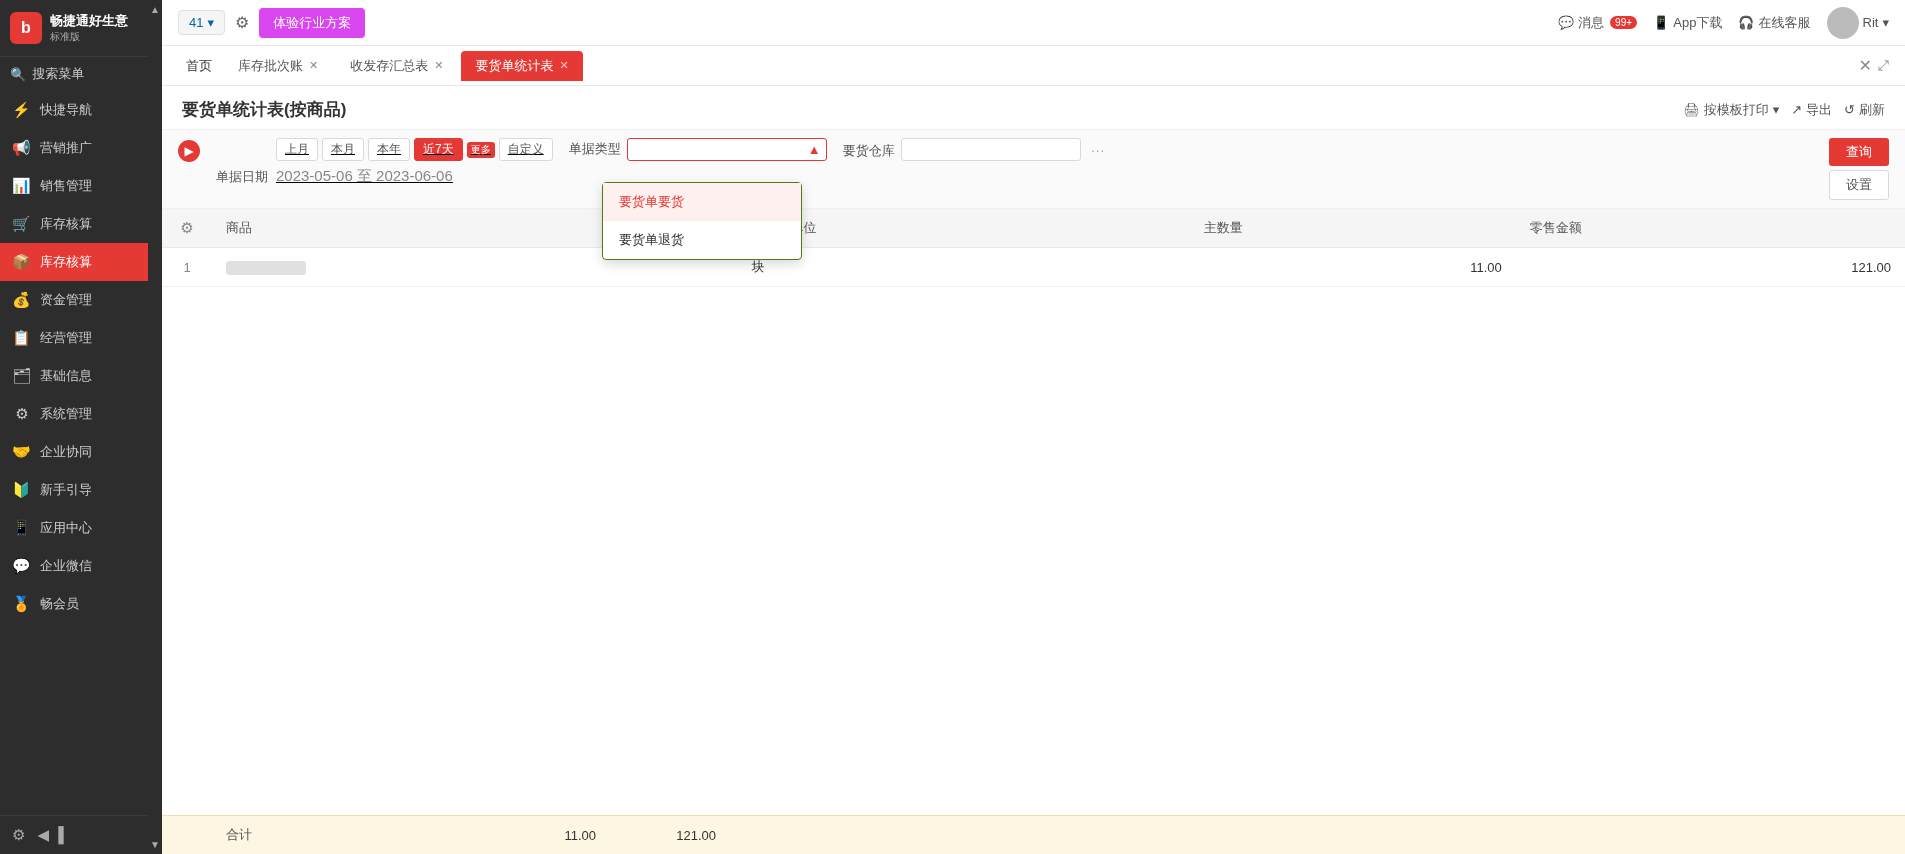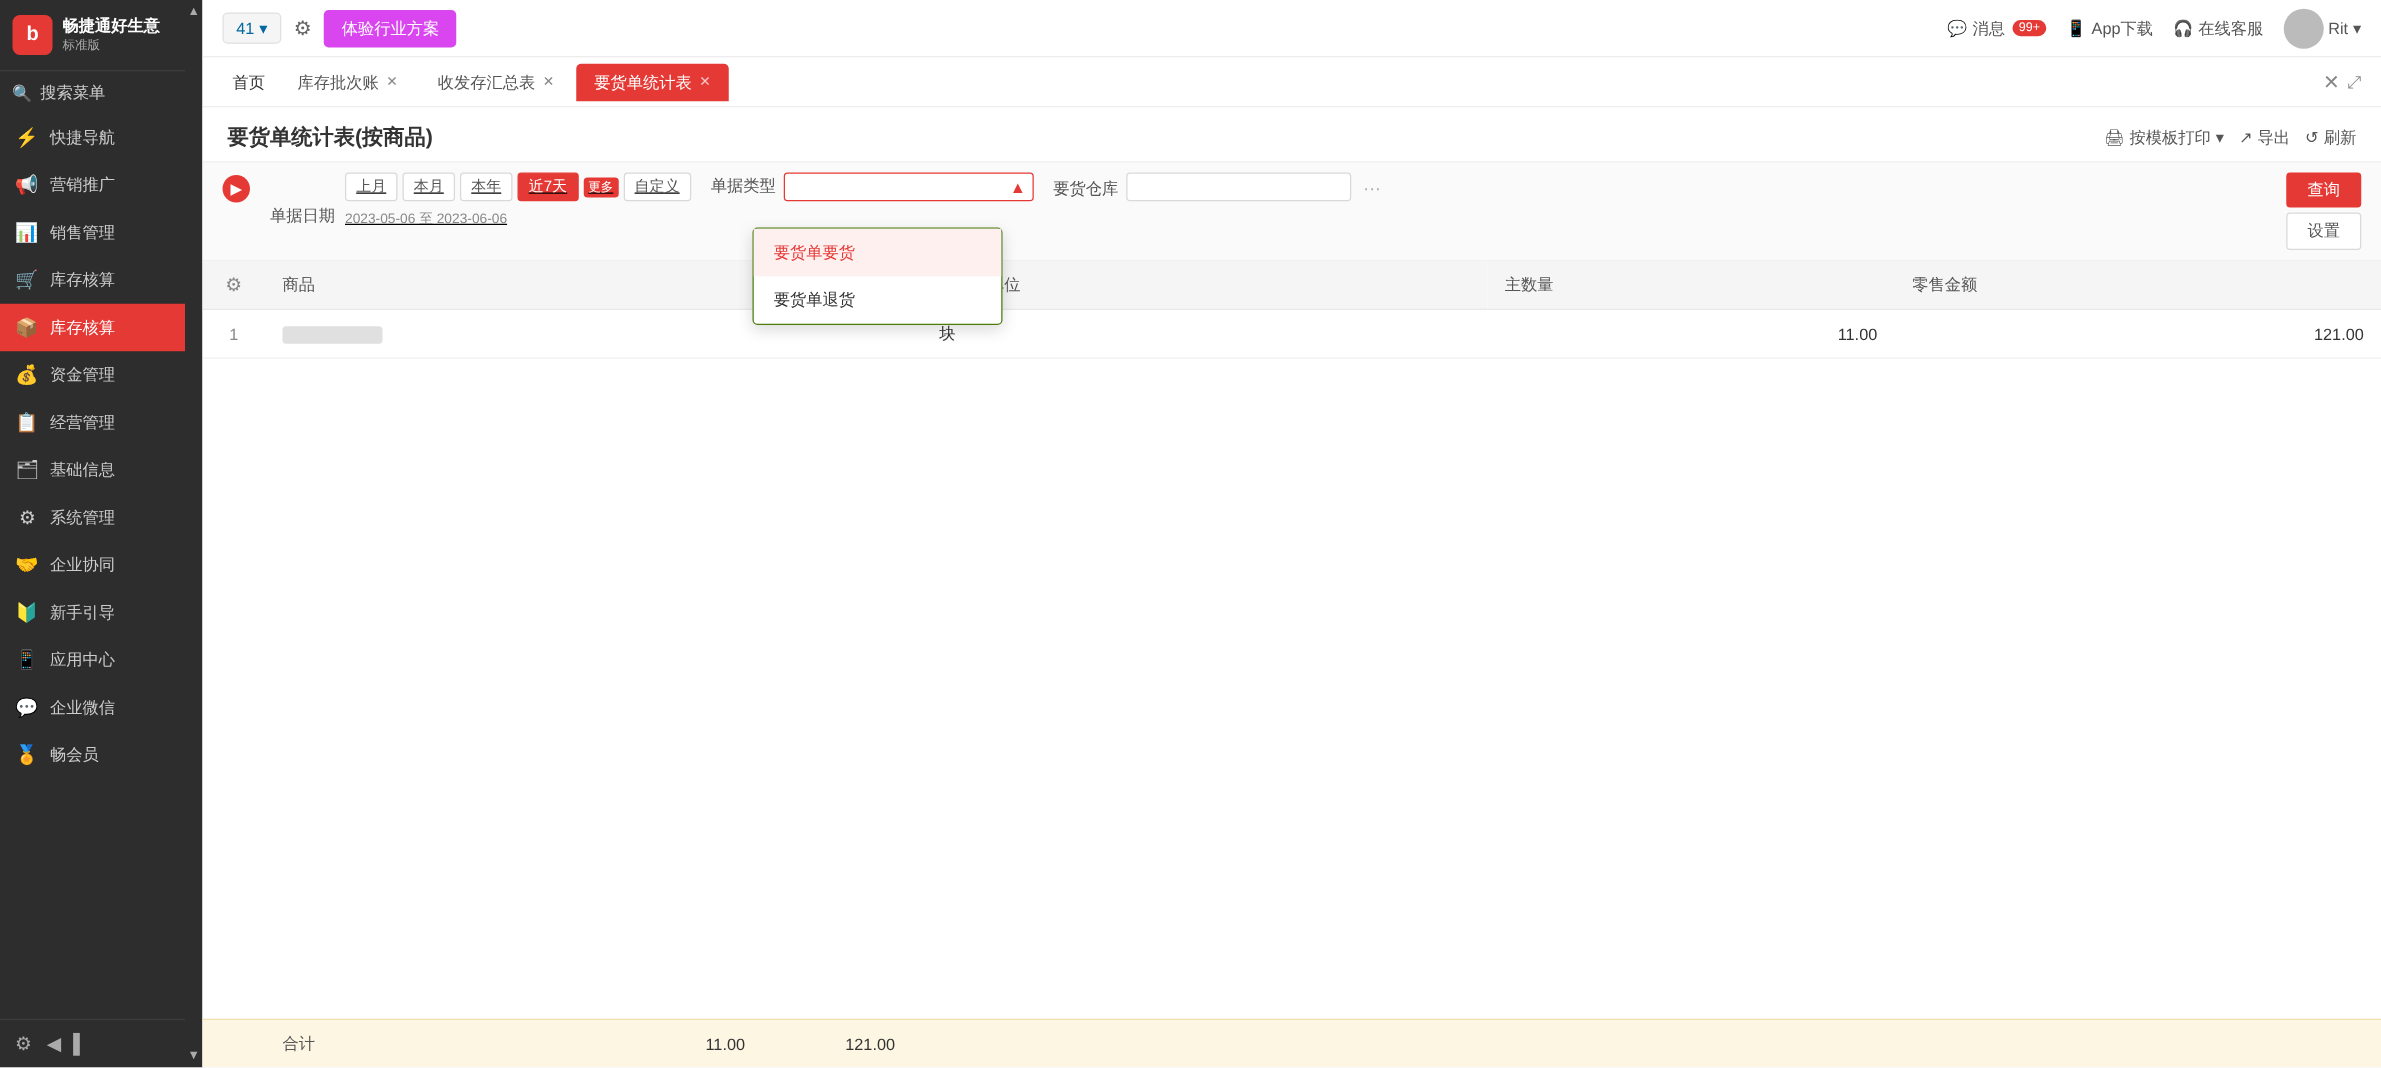--- a/index.html
+++ b/index.html
@@ -299,21 +299,21 @@
     .date-custom-btn {
       padding: 2px 8px;
       border: 1px solid #d9d9d9;
       background: white;
       border-radius: 3px;
       cursor: pointer;
       font-size: 12px;
       color: #555;
     }
     .date-range-text {
-      font-size: 11px;
+      font-size: 15px;
       color: #888;
       margin-top: 2px;
     }
     .filter-type-group {
       display: flex;
       align-items: flex-start;
       gap: 6px;
     }
     .filter-type-input-wrap {
       position: relative;

